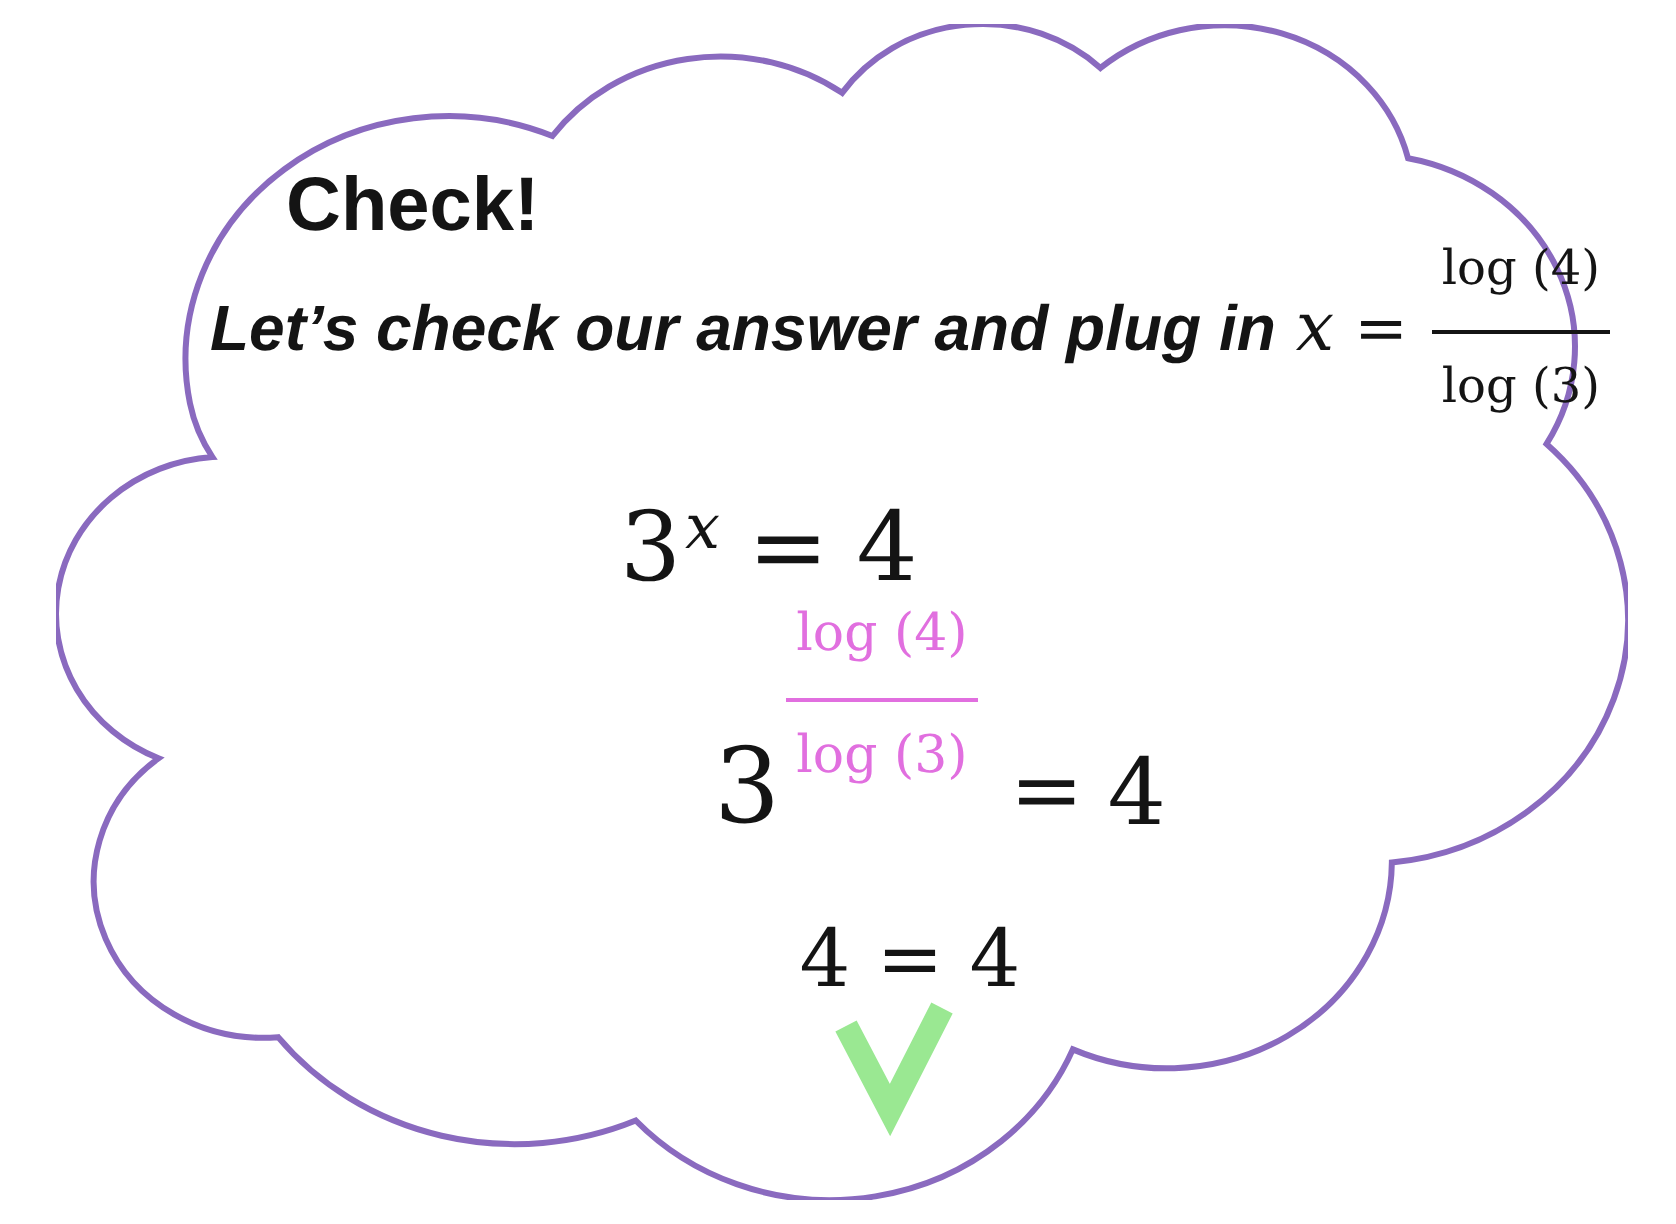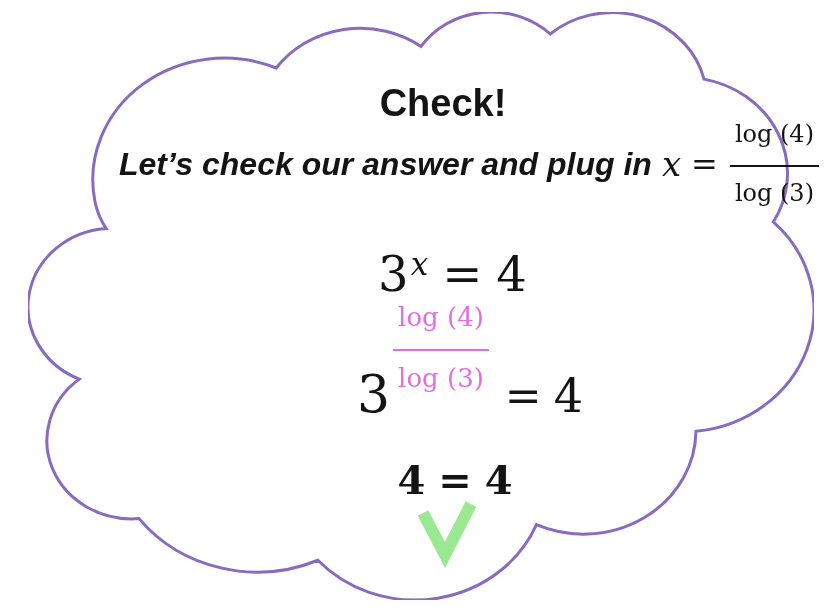--- a/index.html
+++ b/index.html
@@ -12,65 +12,65 @@
   .stage{
     position:relative;width:838px;height:612px;background:#ffffff;overflow:hidden;
     font-family:"Liberation Sans",sans-serif;color:var(--ink);
   }
   .cloud{position:absolute;left:28px;top:12px;width:786px;height:588px;}
   .cloud path{
     fill:none;stroke:var(--purple);stroke-width:3;
     vector-effect:non-scaling-stroke;stroke-linecap:round;
   }
   .title{
-    position:absolute;left:143px;top:84px;width:600px;text-align:center;
+    position:absolute;left:143px;top:84px;width:600px;text-align:left;
     font-weight:700;font-size:38px;line-height:1;letter-spacing:0px;
   }
   .subtitle{
-    position:absolute;left:124px;top:122px;width:690px;height:84px;
+    position:absolute;left:110px;top:122px;width:690px;height:84px;
     display:flex;align-items:center;justify-content:center;white-space:nowrap;
     font-style:italic;font-weight:700;font-size:32px;
   }
   .subtitle .sub-text{margin-right:10px;}
   .subtitle .math-var{
     font-family:"DejaVu Serif",serif;font-style:italic;font-weight:400;font-size:34px;margin-right:10px;
   }
   .subtitle .sub-eq{
     font-family:"DejaVu Serif",serif;font-style:normal;font-weight:400;font-size:32px;margin-right:12px;
   }
   .frac{
     display:inline-flex;flex-direction:column;align-items:center;
     font-family:"DejaVu Serif",serif;font-style:normal;font-weight:400;
     font-size:24px;line-height:1.2;
   }
   .frac .num{border-bottom:2px solid var(--ink);padding:0 5px 16px;}
   .frac .den{padding-top:12px;}
   .eq1{
-    position:absolute;left:310px;top:250px;width:285px;text-align:center;
+    position:absolute;left:310px;top:250px;width:285px;
     font-family:"DejaVu Serif",serif;font-size:48px;line-height:1;
   }
   .eq1 .sup-x{
     font-style:italic;font-size:31px;position:relative;top:-16px;margin-left:2px;
   }
   .eq1 .op{margin:0 14px;}
   .eq2{
     position:absolute;left:320px;top:336px;width:300px;height:84px;
     display:flex;align-items:flex-end;justify-content:center;
     font-family:"DejaVu Serif",serif;line-height:1;
   }
   .eq2 .base2{font-size:52px;}
   .eq2 .frac.pink{
     color:var(--pink);font-size:26px;margin:0 0 26px 3px;
   }
   .eq2 .frac.pink .num{border-bottom:2px solid var(--pink);}
   .eq2 .op2{font-size:44px;margin:0 12px 2px 16px;}
   .eq2 .res2{font-size:46px;margin-bottom:1px;}
   .eq3{
     position:absolute;left:310px;top:460px;width:290px;text-align:center;
-    font-family:"DejaVu Serif",serif;font-size:40px;line-height:1;font-weight:bold;
+    font-family:"DejaVu Serif",serif;font-size:40px;line-height:1;
   }
   .eq3 .op{margin:0 13px;}
   .check{position:absolute;left:0;top:0;width:838px;height:612px;pointer-events:none;}
   .check polyline{
     fill:none;stroke:var(--green);stroke-width:12;
     stroke-linecap:butt;stroke-linejoin:miter;
   }
 </style>
 </head>
 <body>

